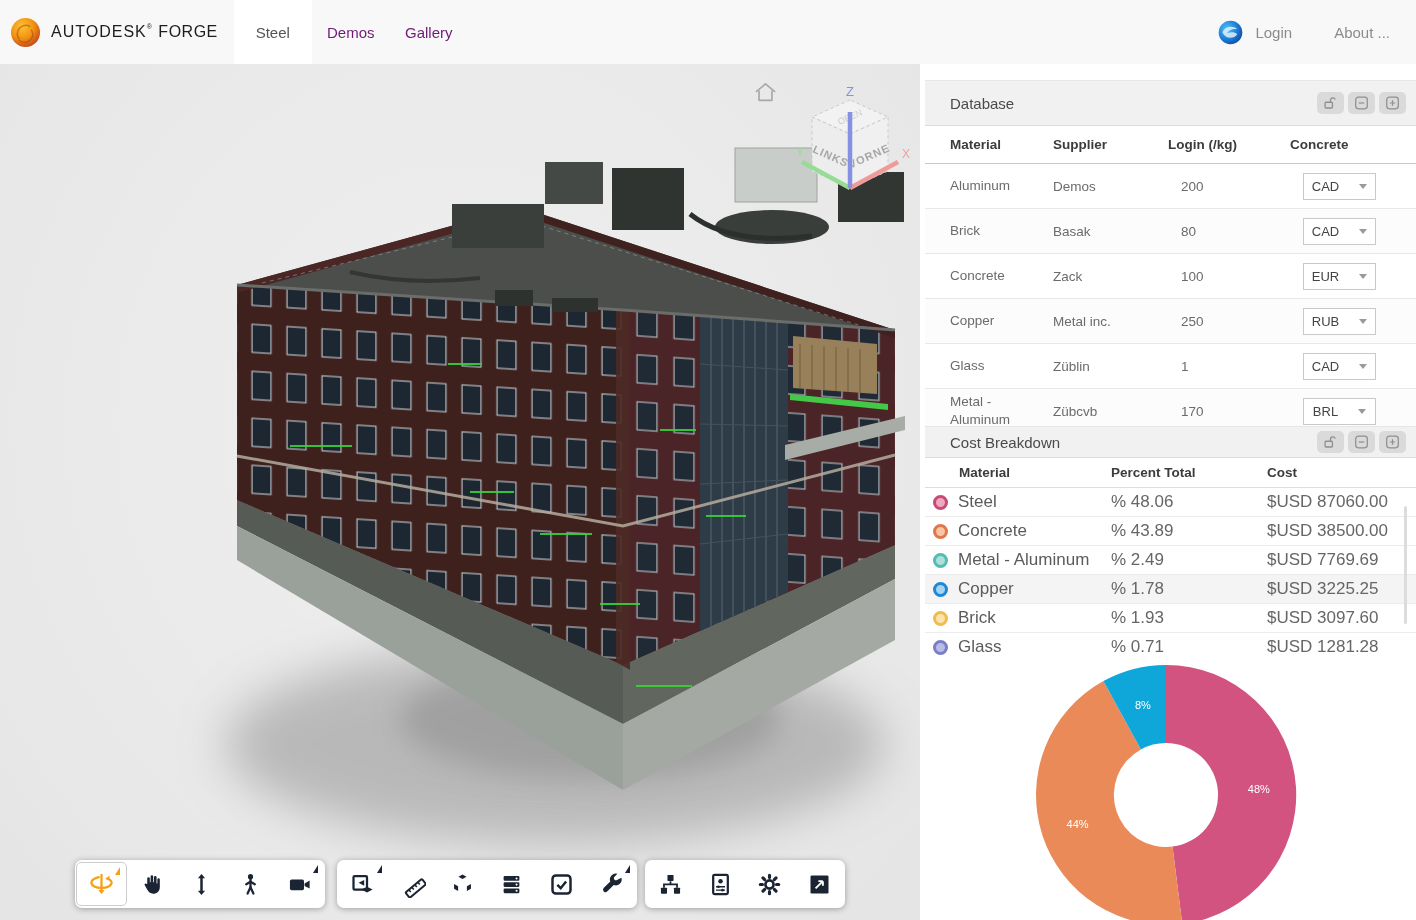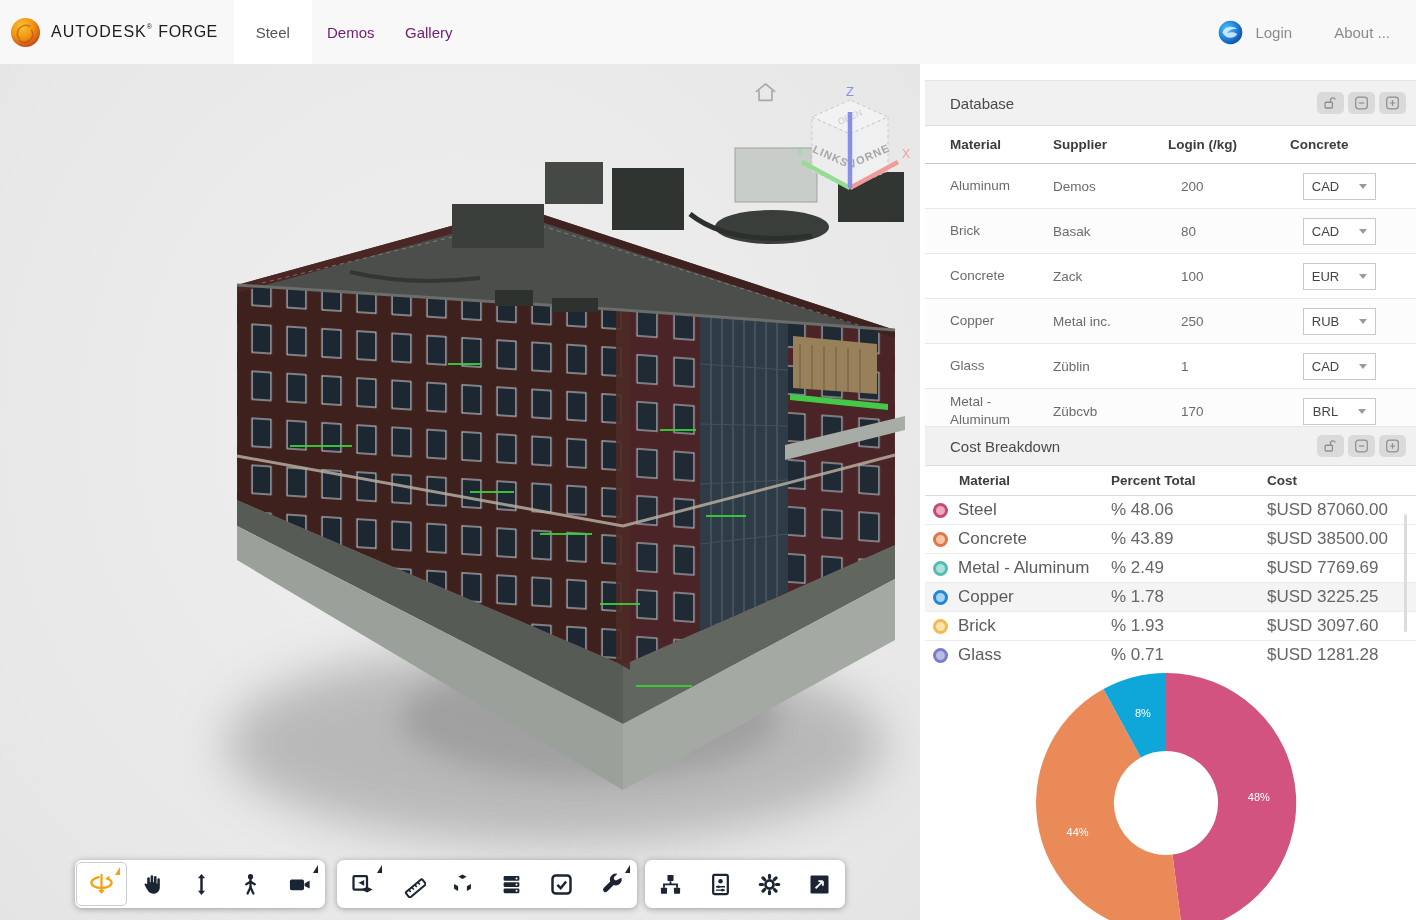--- a/index.html
+++ b/index.html
@@ -39,21 +39,21 @@
   .tbtn svg{width:27px;height:27px}
   .badge{position:absolute;top:4px;right:6px;width:0;height:0;
     border-left:5px solid transparent;border-bottom:8px solid #1b2433}
   .badge.orange{border-bottom-color:#f7a011}
 
   
   .rpanel{position:absolute;top:80px;left:925px;width:491px;height:856px;background:#fff}
   .ptitle{height:46px;background:#f1f1f1;border-bottom:1px solid #dcdcdc;border-top:1px solid #e6e6e6;
     display:flex;align-items:center;padding-left:25px;position:relative}
   .ptitle .t{font-size:15px;color:#4a4a4a}
-  #cb-title{height:40px}
+  #cb-title{height:32px}
   .pbtns{position:absolute;right:10px;top:50%;transform:translateY(-50%);display:flex;gap:4px}
   .pbtn{width:27px;height:22px;background:#dadada;border-radius:5px;display:flex;align-items:center;justify-content:center;cursor:pointer}
   .pbtn svg{width:17px;height:16px}
 
   .db-header{display:grid;grid-template-columns:103px 115px 122px auto;padding-left:25px;height:38px;
     align-items:center;font-size:13.5px;font-weight:bold;color:#3c3c3c;border-bottom:1px solid #c9c9c9}
   #db-rows{height:262px;overflow:hidden}
   .db-row{display:grid;grid-template-columns:103px 115px 122px auto;padding-left:25px;height:45px;
     align-items:center;font-size:13.5px;color:#6b6b6b;border-bottom:1px solid #e8e8e8}
   .db-row:nth-child(even){background:#fcfcfc}

